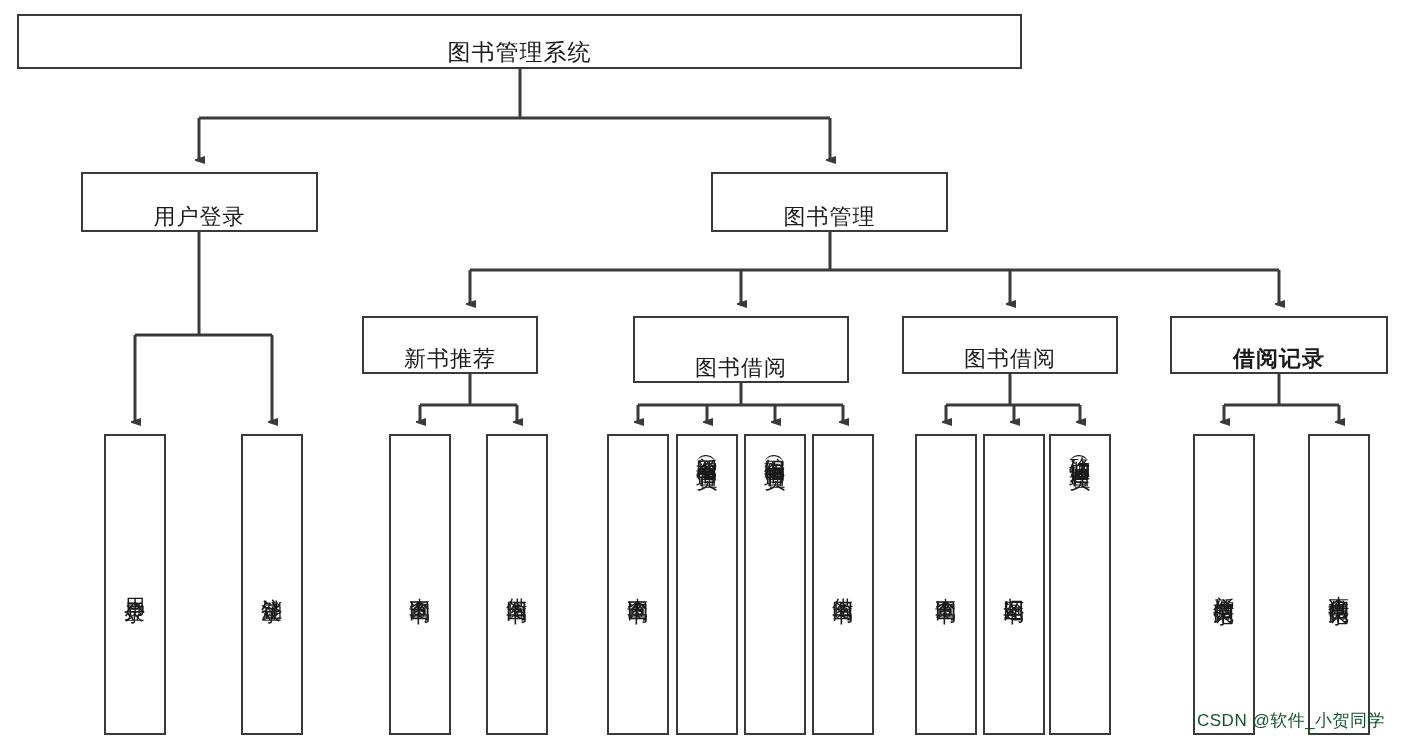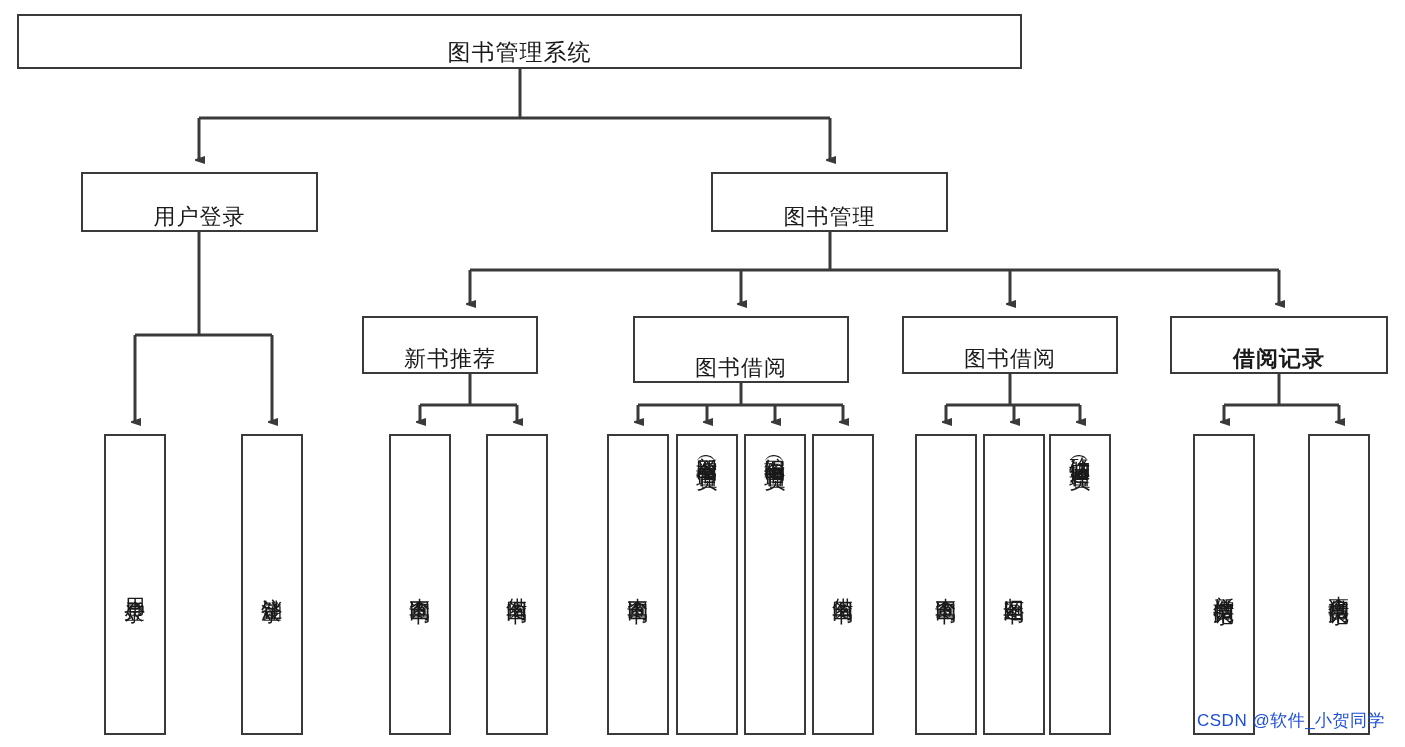--- a/index.html
+++ b/index.html
@@ -63,21 +63,21 @@
     letter-spacing: 2px;
     white-space: nowrap;
     text-align: center;
   }
   .leaf.topalign {
     align-items: flex-start;
   }
   .watermark {
     position: absolute;
     font-size: 17px;
-    color: #1d4ed8;
+    color: #14532d;
     white-space: nowrap;
     letter-spacing: 0.5px;
   }
 </style>
 </head>
 <body>
 
 <div id="canvas">
 
   <svg class="edges" viewBox="0 0 1405 747" xmlns="http://www.w3.org/2000/svg">

